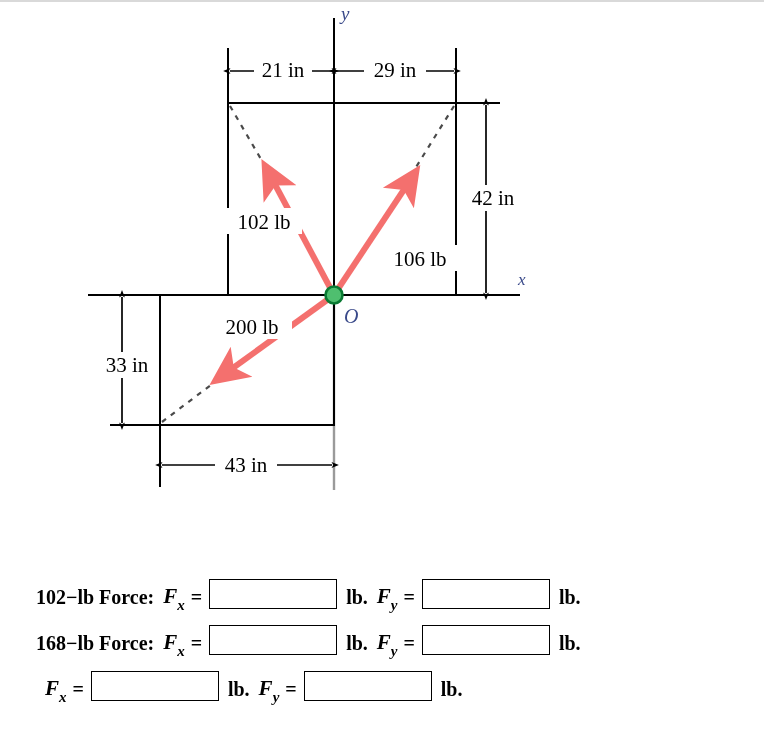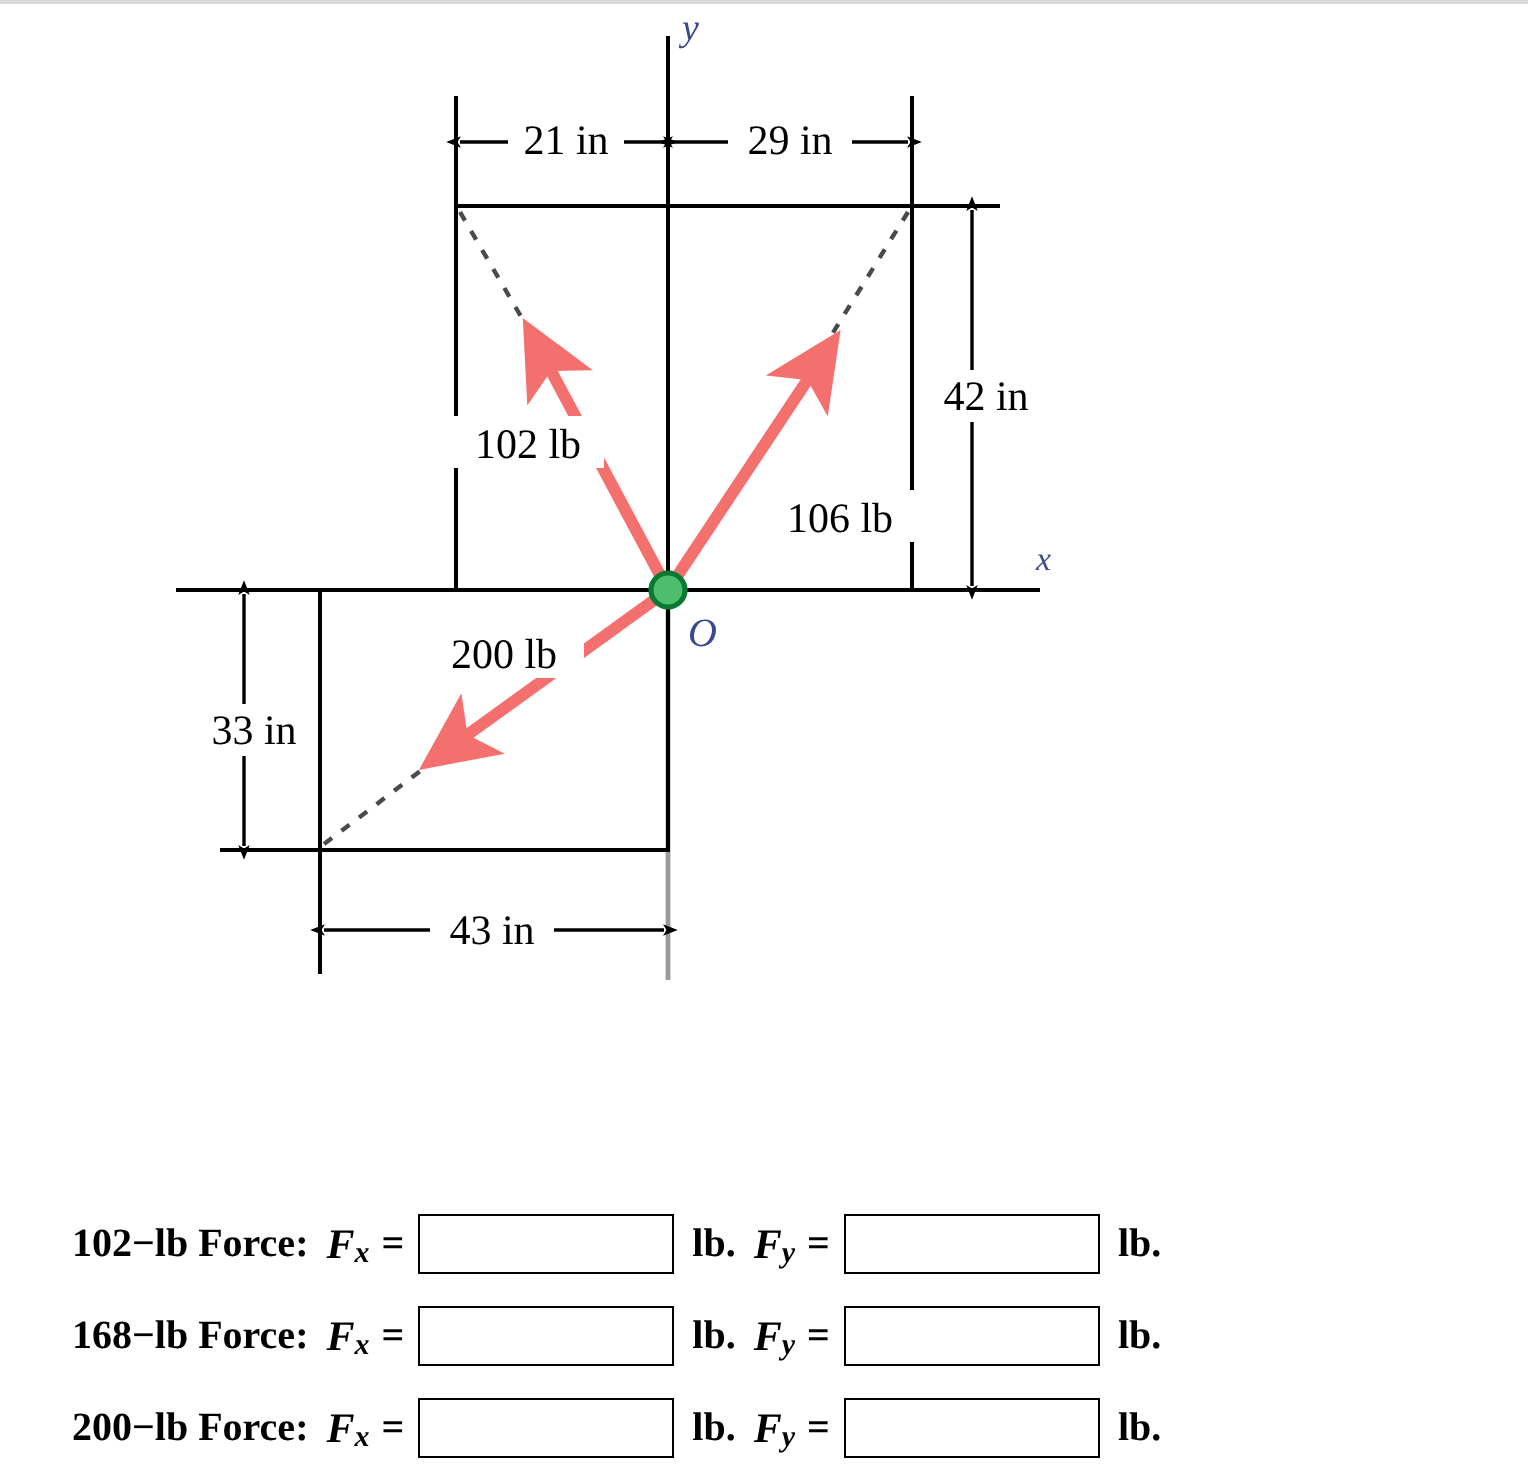--- a/index.html
+++ b/index.html
@@ -15,25 +15,24 @@
     position:absolute;left:0;top:0;width:764px;height:2px;background:#d9d9d9;
   }
   #figure{
     position:absolute;left:0;top:0;width:764px;height:520px;
   }
   #answers{
     position:absolute;left:0;top:555px;width:764px;height:180px;
   }
   .ans-row{
     position:absolute;left:36px;width:700px;height:38px;
-    display:flex;align-items:center;
+    display:flex;align-items:flex-end;
     font-family:"Liberation Serif", serif;
     font-size:20px;font-weight:bold;
     white-space:nowrap;
-    margin-top:32px;
   }
   .ans-row.r1{top:16px;}
   .ans-row.r2{top:62px;}
   .ans-row.r3{top:108px;}
   .force-label{font-weight:bold;font-size:20px;letter-spacing:0px;}
   .fsym{
     font-style:italic;font-weight:bold;font-size:21px;
     margin-left:9px;
   }
   .fsub{
@@ -161,21 +160,20 @@
     <input class="ansbox" type="text" value="" style="">
     <span class="unit">lb.</span>
     <span class="fsym">F</span>
       <span class="fsub">y</span>
     <span class="eq">=</span>
     <input class="ansbox" type="text" value="" style="">
     <span class="unit2">lb.</span>
   </div>
 
   <div class="ans-row r3">
-    <span class="force-label">200−lb Force:</span>
     <span class="fsym">F</span>
       <span class="fsub">x</span>
     <span class="eq">=</span>
     <input class="ansbox" type="text" value="" style="">
     <span class="unit">lb.</span>
     <span class="fsym">F</span>
       <span class="fsub">y</span>
     <span class="eq">=</span>
     <input class="ansbox" type="text" value="" style="">
     <span class="unit2">lb.</span>

